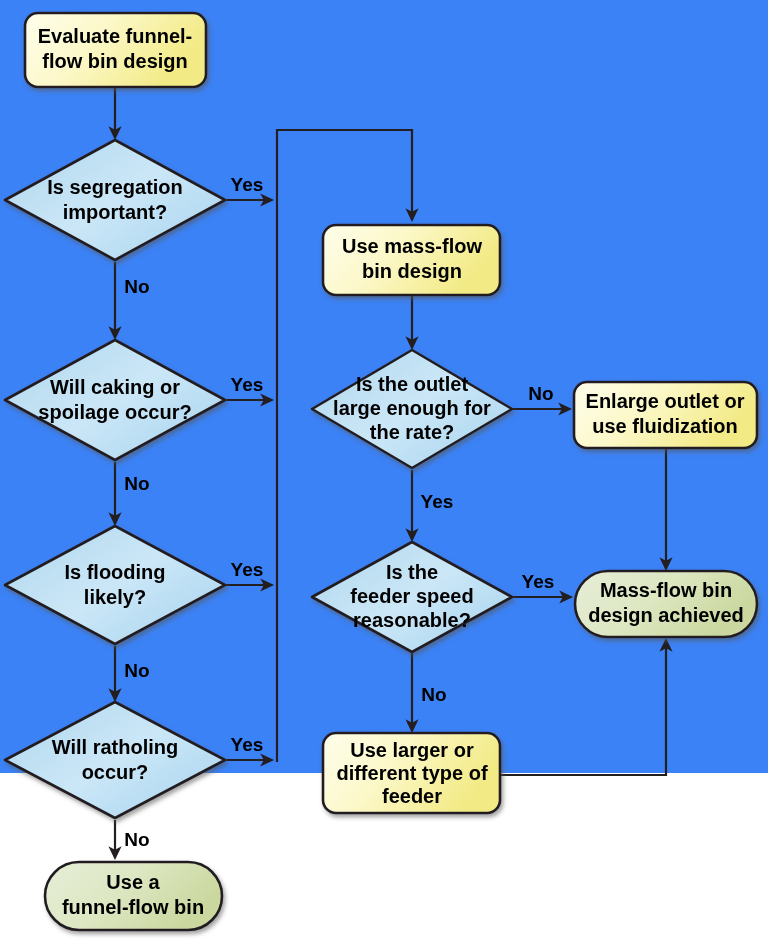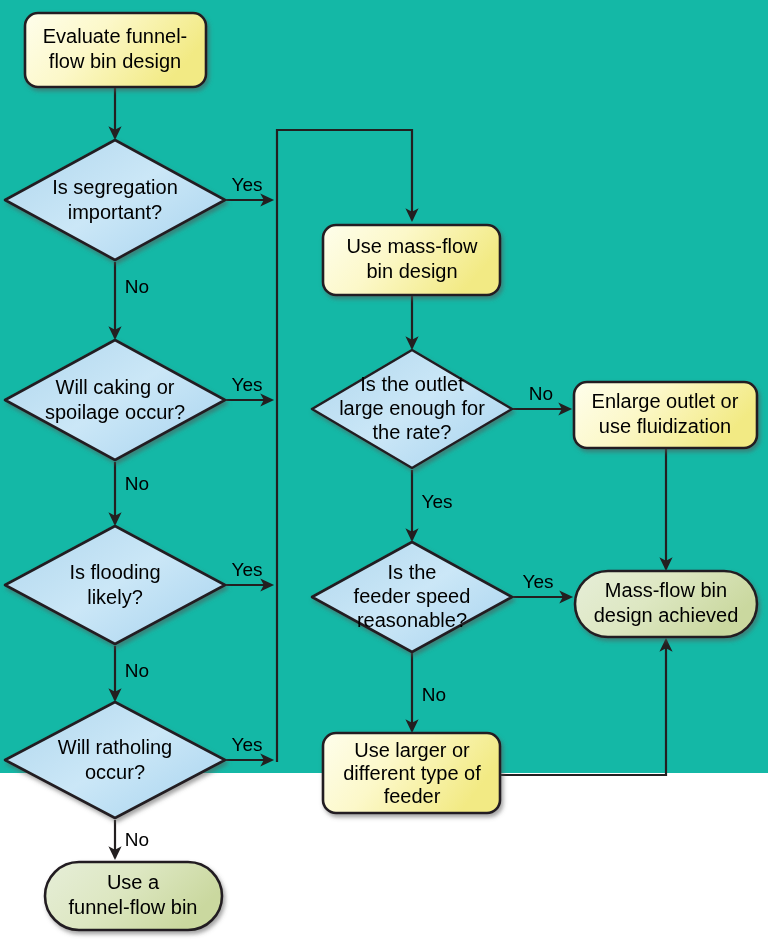--- a/index.html
+++ b/index.html
@@ -10,21 +10,22 @@
   body {
     width: 768px;
     height: 943px;
     font-family: "Liberation Sans", sans-serif;
     overflow: hidden;
   }
   #flowchart-root {
     position: relative;
     width: 768px;
     height: 773px;
-    background: #14b8a6;
+    background: #3b82f6;
+    font-weight: bold;
   }
   svg.chart-svg {
     position: absolute;
     top: 0;
     left: 0;
     width: 768px;
     height: 943px;
     display: block;
   }
   .node-label {

